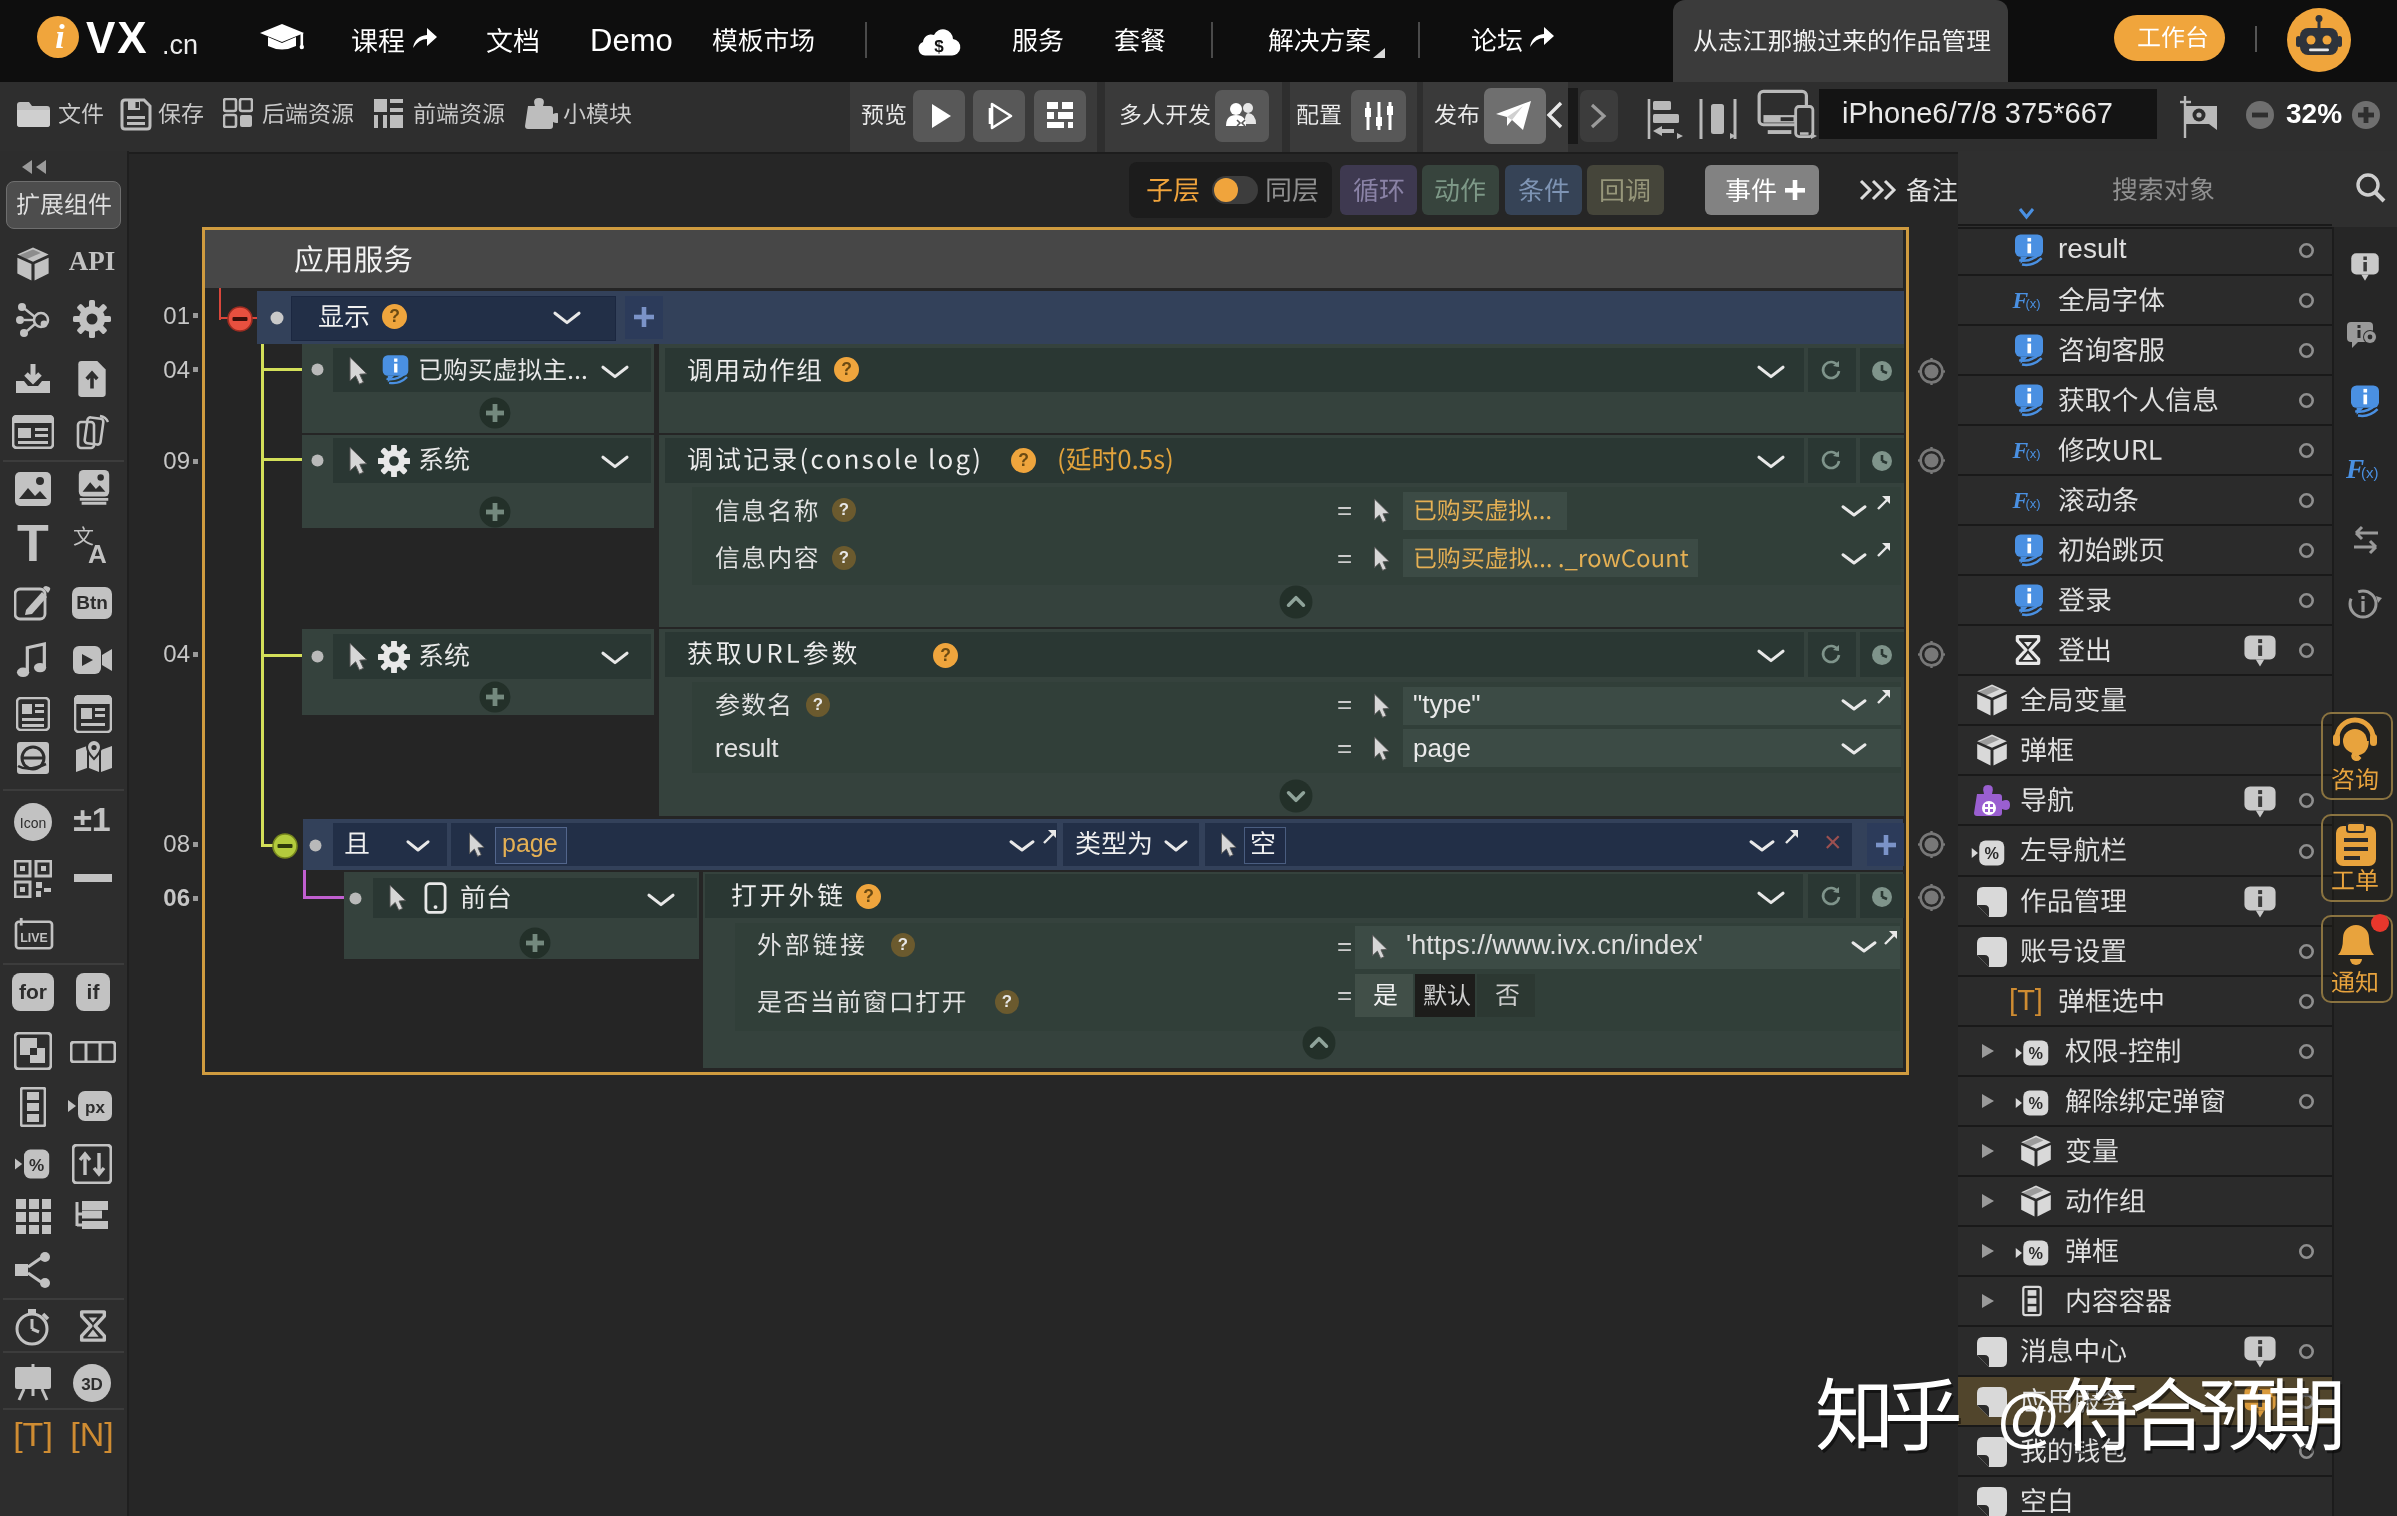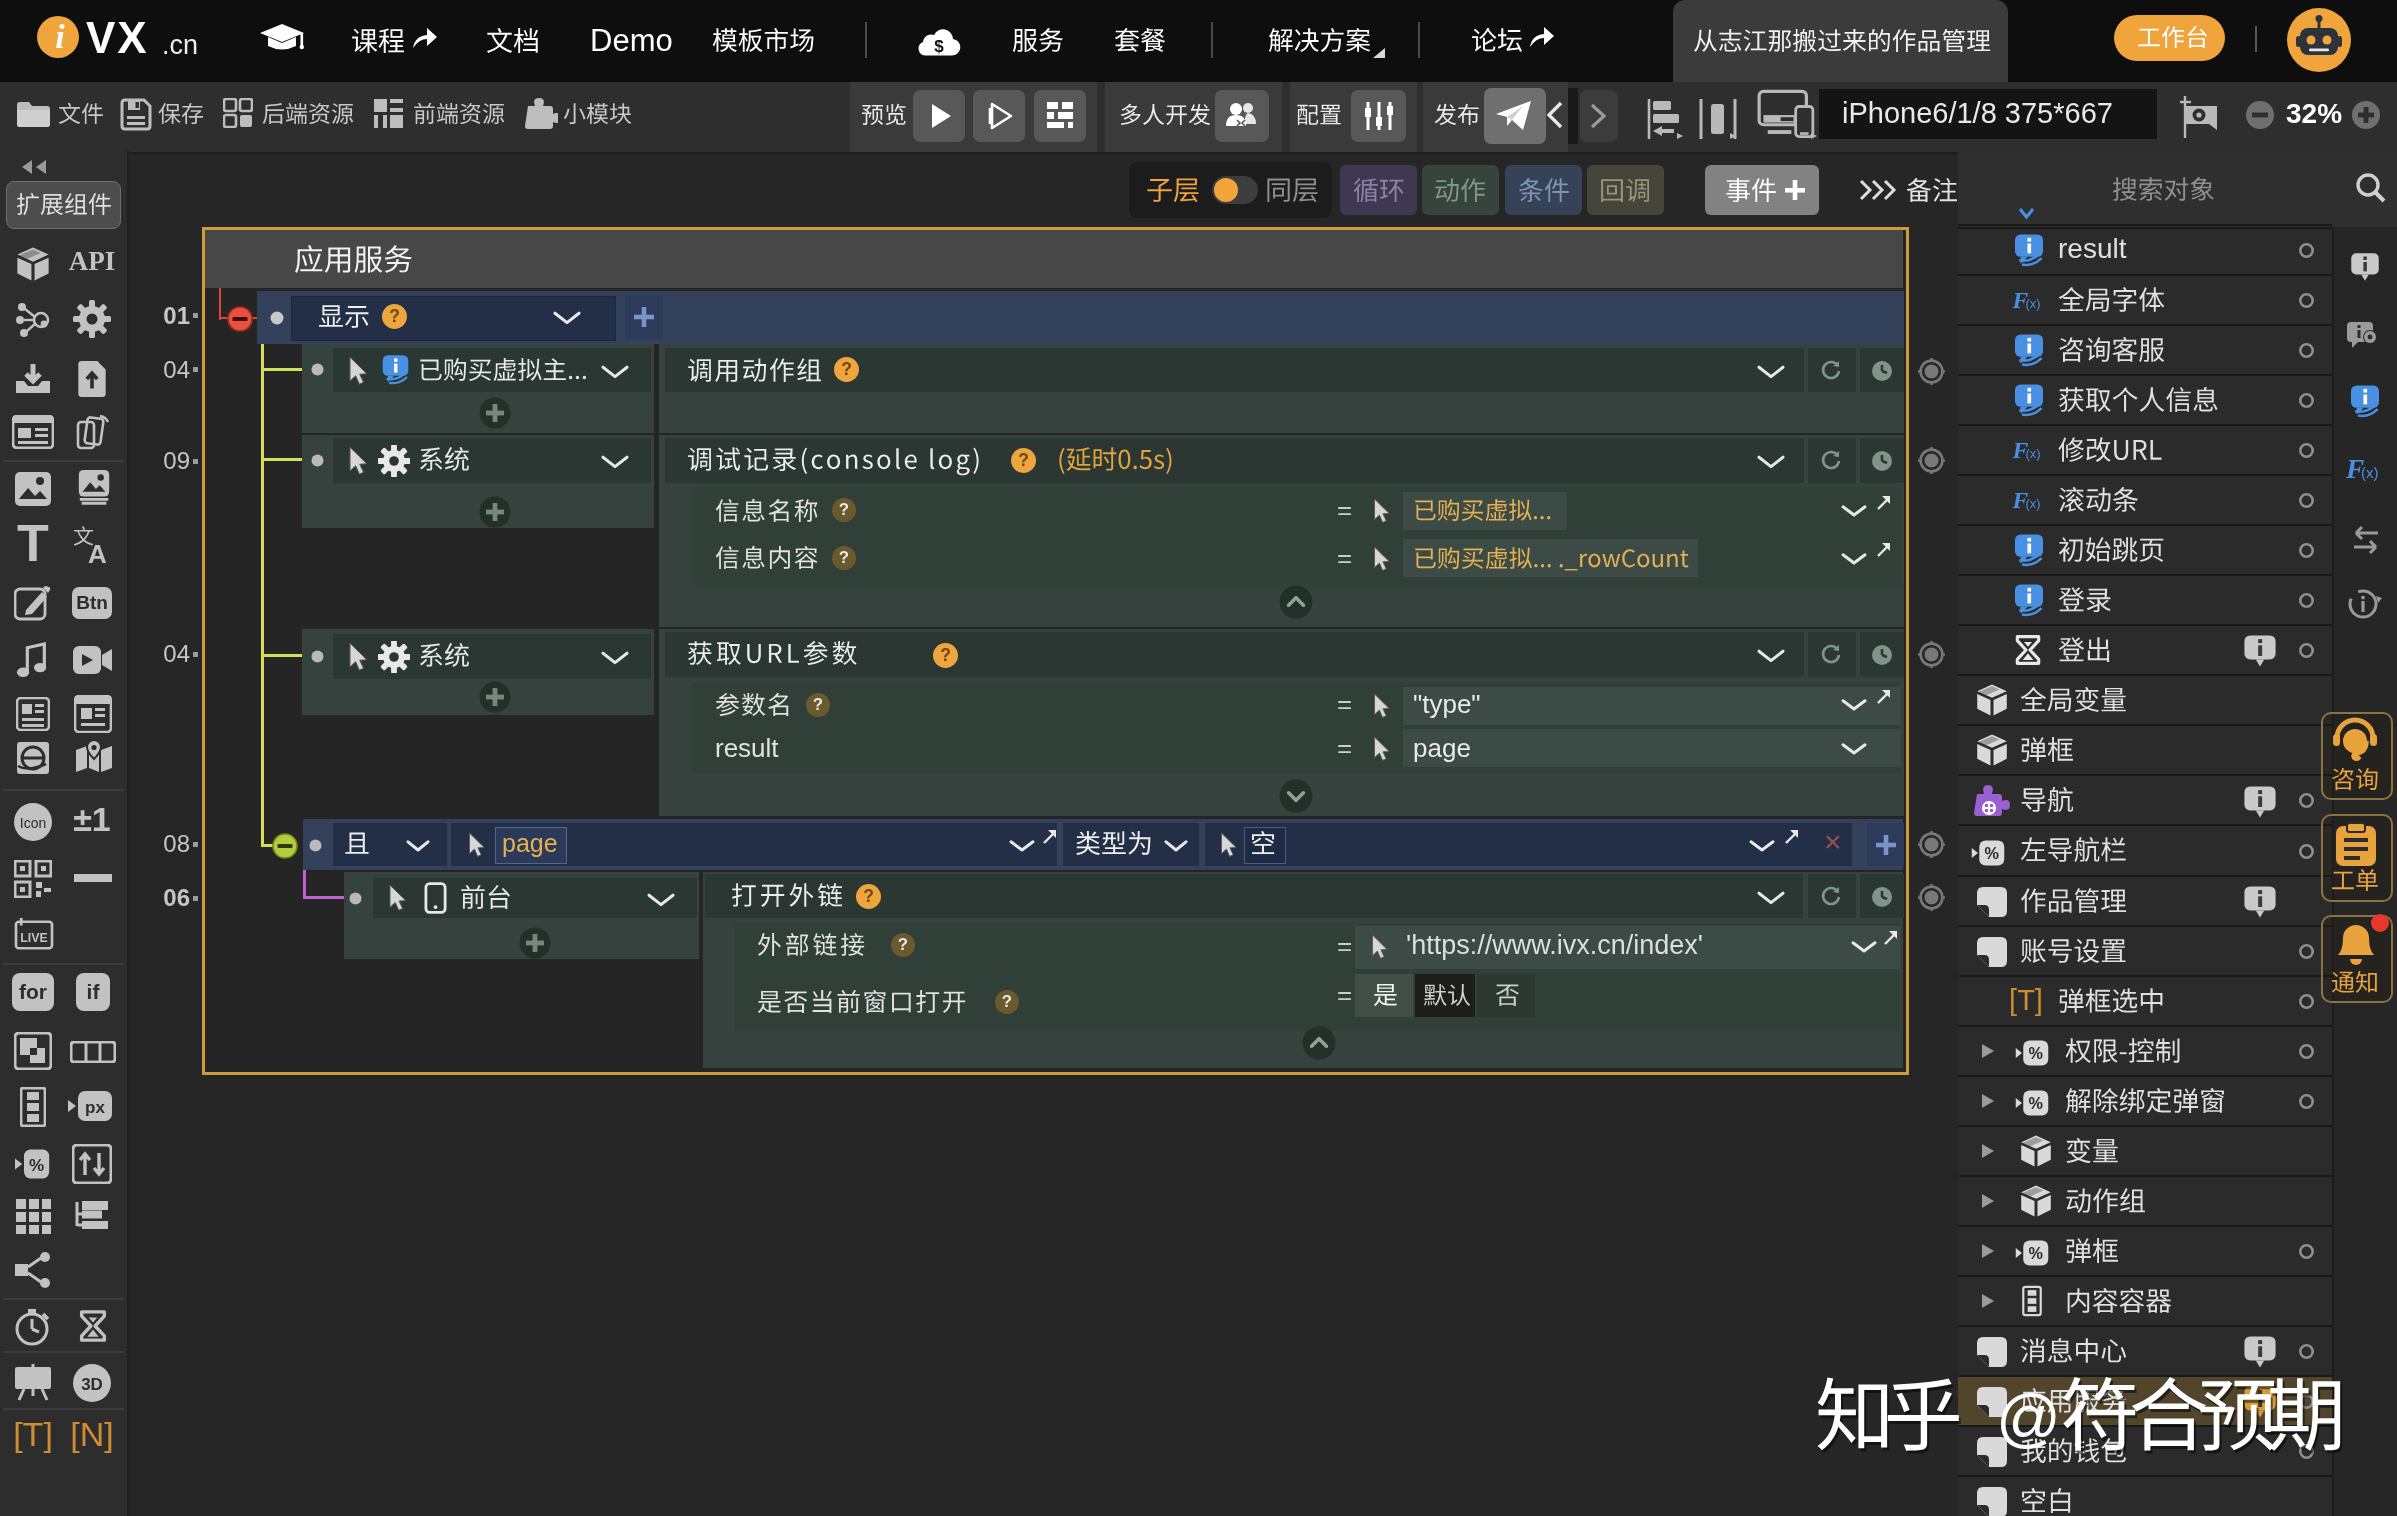--- a/index.html
+++ b/index.html
@@ -469,21 +469,21 @@
       <rect x="6" y="24" width="36" height="7" fill="#b9b9b9"></rect>
       <rect x="22" y="26" width="12" height="3.6" fill="#2e2e2e"></rect>
       <rect x="10" y="38" width="22" height="3.6" fill="#b9b9b9"></rect>
       <rect x="36" y="16" width="16" height="28" rx="3" fill="#2e2e2e" stroke="#b9b9b9" stroke-width="2.6"></rect>
       <rect x="40" y="40" width="8" height="2.4" fill="#b9b9b9"></rect>
     </svg>
     <svg class="ab" style="left:1809px;top:131px;" width="10" height="10" viewBox="0 0 10 10">
       <path d="M2,2 L8,5.0 L2,8 Z" fill="#b9b9b9"></path>
     </svg>
     <div class="ab" style="left:1819px;top:89px;width:338px;height:50px;background:#141414"></div>
-    <div class="ab" style="left:1842px;top:99px;font-size:29px;color:#e9e9e9;font-weight:normal;font-family:'Liberation Sans',sans-serif;letter-spacing:0px;line-height:1;white-space:nowrap;">iPhone6/1/8 375*667</div>
+    <div class="ab" style="left:1842px;top:99px;font-size:29px;color:#e9e9e9;font-weight:normal;font-family:'Liberation Sans',sans-serif;letter-spacing:0px;line-height:1;white-space:nowrap;">iPhone6/7/8 375*667</div>
     <svg class="ab" style="left:2179px;top:94px;" width="42" height="46" viewBox="0 0 42 46">
       <line x1="6" y1="2" x2="6" y2="44" stroke="#b9b9b9" stroke-width="2.4"></line>
       <line x1="1" y1="8" x2="12" y2="8" stroke="#b9b9b9" stroke-width="2.4"></line>
       <path d="M6,12 L38,12 L38,36 L30,30 L6,30 Z" fill="#b9b9b9"></path>
       <circle cx="20" cy="21" r="6.5" fill="#2e2e2e"></circle>
       <circle cx="20" cy="21" r="2.6" fill="#b9b9b9"></circle>
     </svg>
     <svg class="ab" style="left:2245px;top:100px;" width="30" height="30" viewBox="0 0 30 30">
       <circle cx="15" cy="15" r="14" fill="#6f6f6f"></circle>
       <rect x="7" y="12.6" width="16" height="4.8" fill="#2e2e2e"></rect>
@@ -816,21 +816,21 @@
     </svg>
     <div class="ab" style="left:219px;top:288px;width:2px;height:32px;background:#d9463b"></div>
     <div class="ab" style="left:219px;top:317px;width:43px;height:2px;background:#d9463b"></div>
     <div class="ab" style="left:261px;top:343px;width:3px;height:504px;background:#d3df59"></div>
     <div class="ab" style="left:261px;top:368px;width:42px;height:3px;background:#d3df59"></div>
     <div class="ab" style="left:261px;top:458px;width:42px;height:3px;background:#d3df59"></div>
     <div class="ab" style="left:261px;top:654px;width:42px;height:3px;background:#d3df59"></div>
     <div class="ab" style="left:261px;top:844px;width:14px;height:3px;background:#d3df59"></div>
     <div class="ab" style="left:303px;top:870px;width:3px;height:29px;background:#c05fd0"></div>
     <div class="ab" style="left:303px;top:896px;width:41px;height:3px;background:#c05fd0"></div>
-    <div class="ab" style="left:190px;top:304px;font-size:24px;color:#c6c6c6;font-weight:bold;font-family:'Liberation Sans',sans-serif;letter-spacing:0px;line-height:1;white-space:nowrap;transform:translateX(-100%);">01</div>
+    <div class="ab" style="left:190px;top:304px;font-size:24px;color:#c6c6c6;font-weight:normal;font-family:'Liberation Sans',sans-serif;letter-spacing:0px;line-height:1;white-space:nowrap;transform:translateX(-100%);">01</div>
     <div class="ab" style="left:193px;top:313px;width:5px;height:5px;background:#9a9a9a"></div>
     <div class="ab" style="left:190px;top:358px;font-size:24px;color:#c6c6c6;font-weight:normal;font-family:'Liberation Sans',sans-serif;letter-spacing:0px;line-height:1;white-space:nowrap;transform:translateX(-100%);">04</div>
     <div class="ab" style="left:193px;top:367px;width:5px;height:5px;background:#9a9a9a"></div>
     <div class="ab" style="left:190px;top:449px;font-size:24px;color:#c6c6c6;font-weight:normal;font-family:'Liberation Sans',sans-serif;letter-spacing:0px;line-height:1;white-space:nowrap;transform:translateX(-100%);">09</div>
     <div class="ab" style="left:193px;top:459px;width:5px;height:5px;background:#9a9a9a"></div>
     <div class="ab" style="left:190px;top:642px;font-size:24px;color:#c6c6c6;font-weight:normal;font-family:'Liberation Sans',sans-serif;letter-spacing:0px;line-height:1;white-space:nowrap;transform:translateX(-100%);">04</div>
     <div class="ab" style="left:193px;top:652px;width:5px;height:5px;background:#9a9a9a"></div>
     <div class="ab" style="left:190px;top:832px;font-size:24px;color:#c6c6c6;font-weight:normal;font-family:'Liberation Sans',sans-serif;letter-spacing:0px;line-height:1;white-space:nowrap;transform:translateX(-100%);">08</div>
     <div class="ab" style="left:193px;top:842px;width:5px;height:5px;background:#9a9a9a"></div>
     <div class="ab" style="left:190px;top:886px;font-size:24px;color:#c6c6c6;font-weight:bold;font-family:'Liberation Sans',sans-serif;letter-spacing:0px;line-height:1;white-space:nowrap;transform:translateX(-100%);">06</div>

